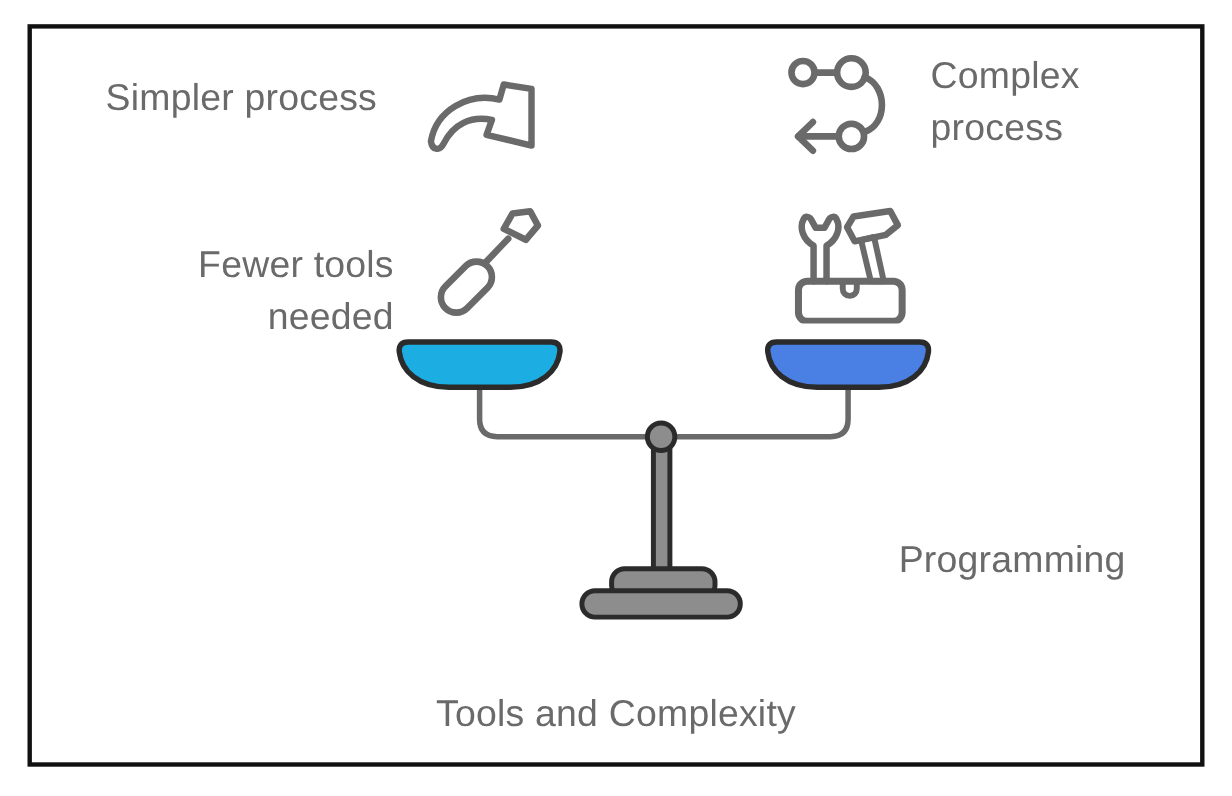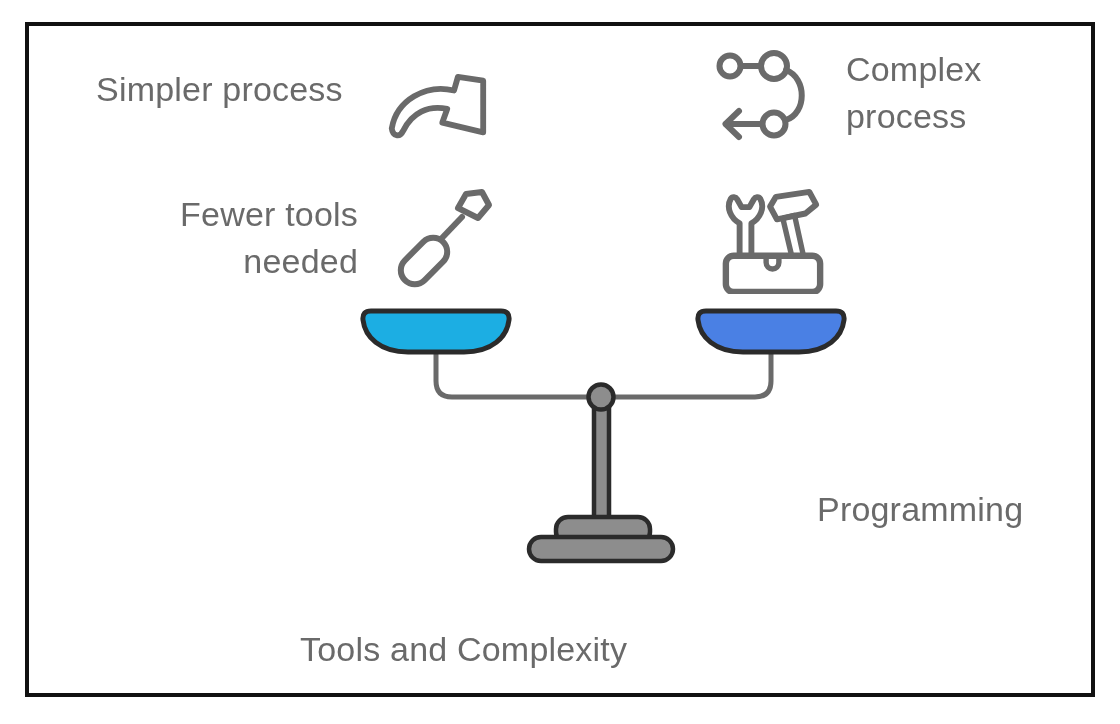--- a/index.html
+++ b/index.html
@@ -9,22 +9,22 @@
     font-family:"Liberation Sans", sans-serif;
   }
   .frame {
     position:absolute; left:25px; top:22px; width:1070px; height:675px;
     box-sizing:border-box; border:4px solid #111111; background:transparent;
   }
   .label {
     position:absolute; color:#6a6a6a; font-size:34px; line-height:47px;
     white-space:pre-line; letter-spacing:0.2px;
   }
-  .align-right  { text-align:right; }
-  .align-center { text-align:left; }
+  .align-right  { text-align:right;margin-top:27px; }
+  .align-center { text-align:center; }
   .icon { position:absolute; }
   .scale-svg { position:absolute; left:0; top:0; }
 </style>
 </head>
 <body>
 
 <div class="canvas">
 
   <div class="frame"></div>
 

